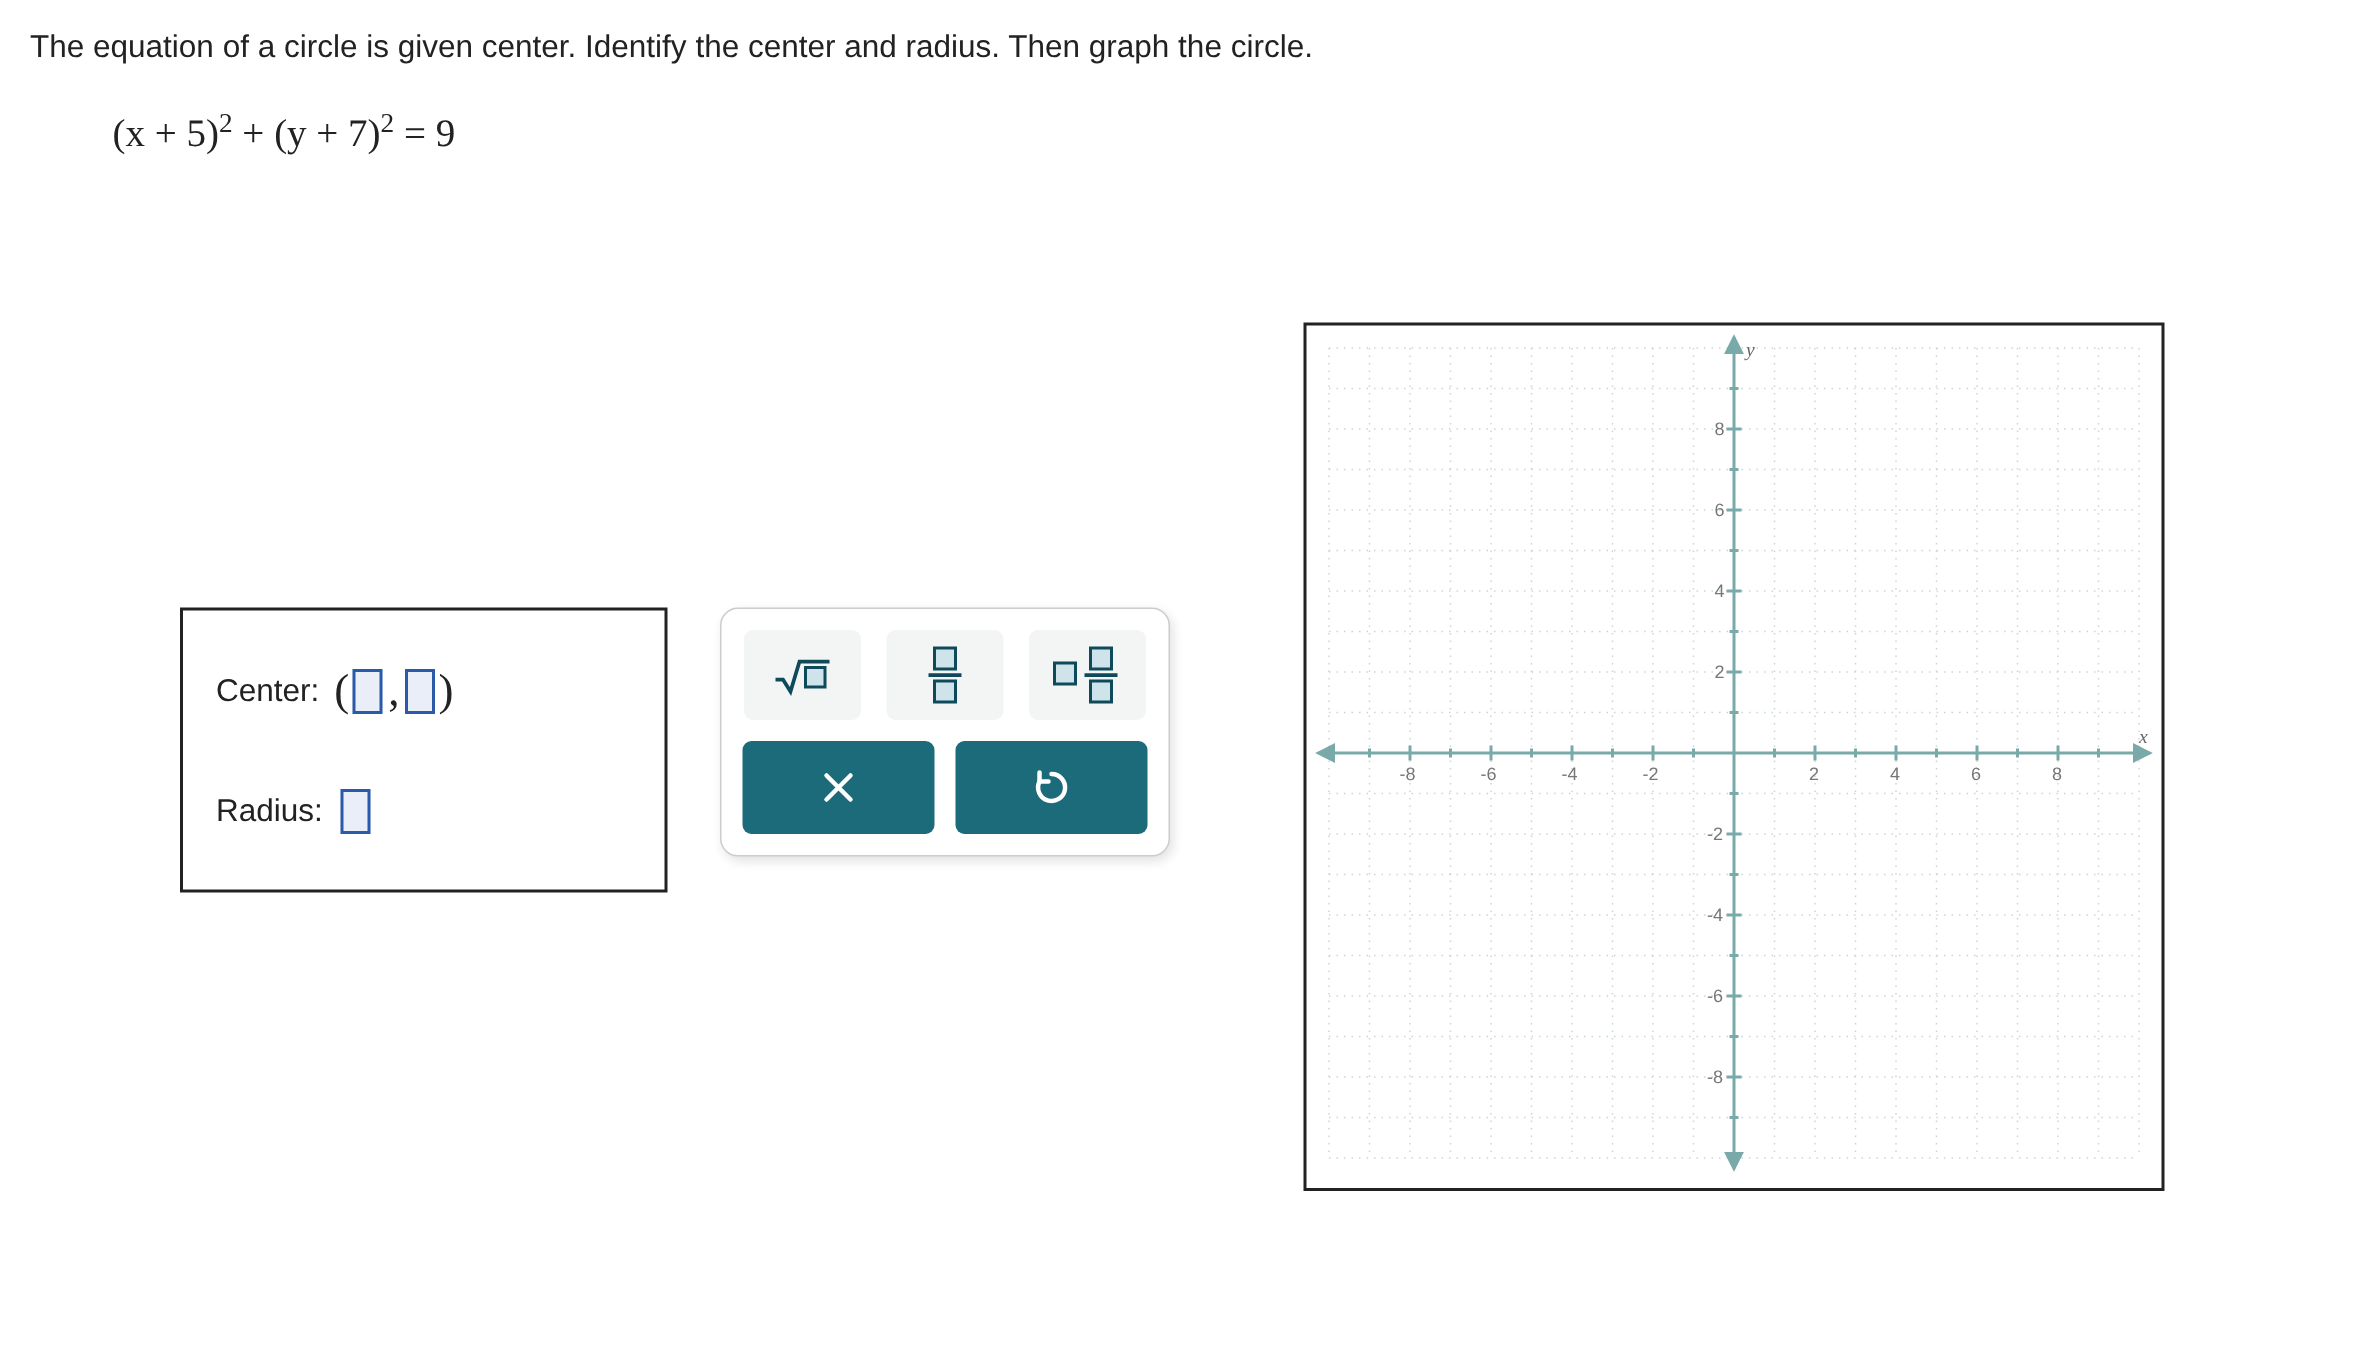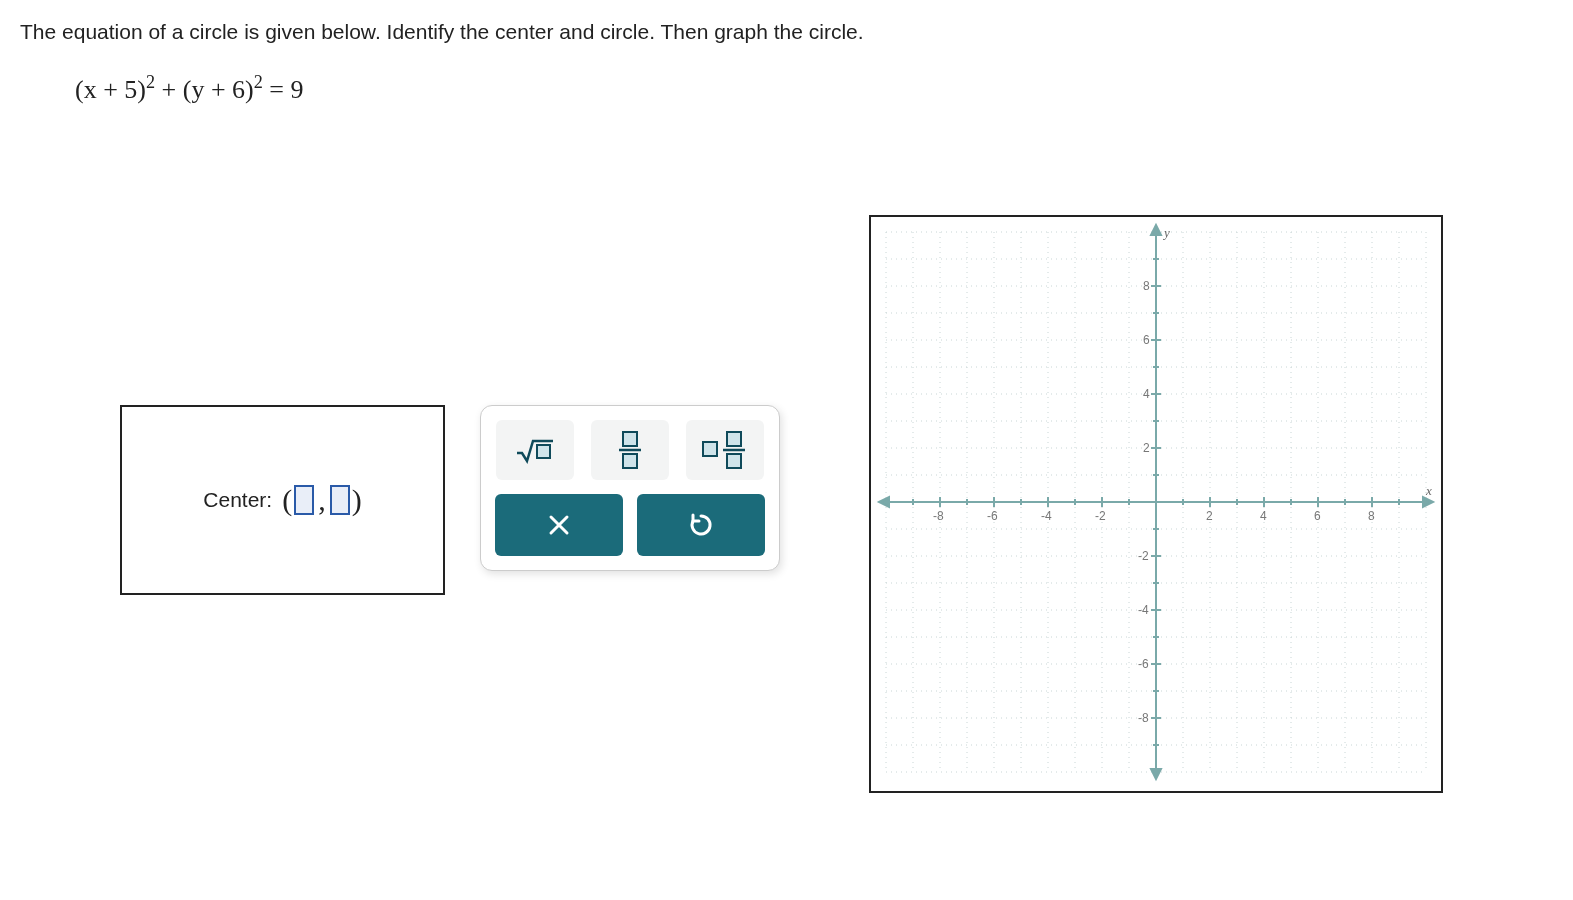--- a/index.html
+++ b/index.html
@@ -34,21 +34,21 @@
     align-items: flex-start;
     margin-top: 260px;
     margin-left: 100px;
   }
   .answer-box {
     border: 2px solid #222;
     padding: 28px 22px;
     width: 325px;
     height: 190px;
     display: flex;
-    flex-direction: row;
+    flex-direction: column;
     justify-content: space-around;
     gap: 30px;
   }
   .row { display: flex; align-items: center; font-size: 21px; }
   .row-label { margin-right: 10px; }
   .paren {
     font-family: 'Times New Roman', serif;
     font-size: 30px;
     display: inline-flex;
     align-items: center;
@@ -109,37 +109,41 @@
     margin-left: auto;
     margin-right: 110px;
     margin-top: 70px;
   }
   svg text.tick { fill: #777; font-size: 12px; font-family: Verdana, sans-serif; }
   svg text.axislabel { fill: #666; font-size: 13px; font-style: italic; font-family: 'Times New Roman', serif; }
 </style>
 </head>
 <body>
 
-<div class="question">The equation of a circle is given below. Identify the center and circle. Then graph the circle.</div>
+<div class="question">The equation of a circle is given center. Identify the center and radius. Then graph the circle.</div>
 
 <div class="equation">
-  <span>(x + 5)</span><sup>2</sup><span> + </span><span>(y + 6)</span><sup>2</sup><span> = 9</span>
+  <span>(x + 5)</span><sup>2</sup><span> + </span><span>(y + 7)</span><sup>2</sup><span> = 9</span>
 </div>
 
 <div class="main-area">
 
   <div class="left-col">
 
     <div class="answer-box">
       <div class="row">
         <span class="row-label">Center:</span>
         <span class="paren">
           (<span class="input-slot"></span><span class="comma">,</span>
           <span class="input-slot"></span>)
         </span>
+      </div>
+      <div class="row">
+        <span class="row-label">Radius:</span>
+        <span class="input-slot"></span>
       </div>
     </div>
 
     <div class="tool-panel">
       <div class="tool-row1">
         <button class="tool-btn-light">
           <svg width="40" height="30" viewBox="0 0 40 30">
             <path d="M2 18 L7 18 L12 26 L18 6 L38 6" stroke="#0f4a5a" stroke-width="2.5" fill="none"></path>
             <rect x="22" y="10" width="13" height="13" fill="#cfe4ea" stroke="#0f4a5a" stroke-width="2"></rect>
           </svg>

